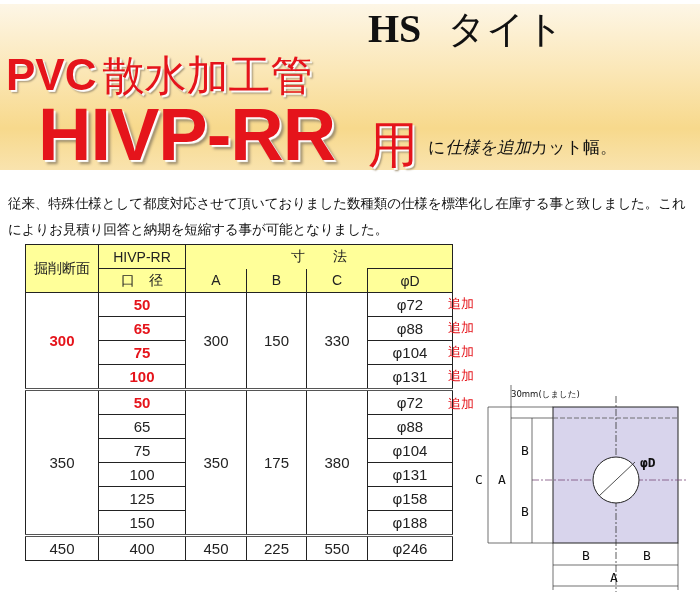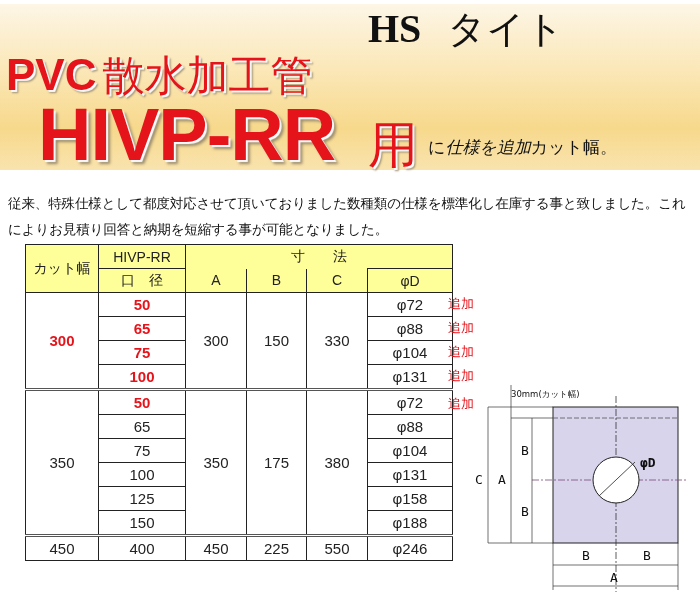--- a/index.html
+++ b/index.html
@@ -51,21 +51,21 @@
   <div class="tail">
     <span class="s">に</span><span class="b">仕様を追加</span><span class="s">カット幅。</span>
   </div>
 </div>
 
 <div class="intro">従来、特殊仕様として都度対応させて頂いておりました数種類の仕様を標準化し在庫する事と致しました。これによりお見積り回答と納期を短縮する事が可能となりました。</div>
 
 <table class="spec">
   <tbody>
       <tr>
-    <td class="hd col0" rowspan="2">カット幅</td>
+    <td class="hd col0" rowspan="2">掘削断面</td>
     <td class="hd col1">HIVP-RR</td>
     <td class="hd" colspan="4" style="border-bottom:none">寸　　法</td>
   </tr>
   <tr>
     <td class="hd">口　径</td>
     <td class="hd col2" style="border-top:none">A</td>
     <td class="hd col3" style="border-top:none">B</td>
     <td class="hd col4" style="border-top:none">C</td>
     <td class="hd col5">φD</td>
   </tr>
@@ -132,21 +132,21 @@
 
 <div id="added-col">
     <div class="added" style="top: 295px;">追加</div>
     <div class="added" style="top: 319px;">追加</div>
     <div class="added" style="top: 343px;">追加</div>
     <div class="added" style="top: 367px;">追加</div>
     <div class="added" style="top: 395px;">追加</div>
   </div>
 
 <div class="diag">
-  <div class="diag-cap">30mm(カット幅)</div>
+  <div class="diag-cap">30mm(しました)</div>
   <svg width="240" height="218" style="position:absolute;left:0;top:0">
     <rect x="93" y="27" width="125" height="136" fill="#d8d4ec" stroke="#222" stroke-width="1"></rect>
     <line x1="93" y1="38" x2="218" y2="38" stroke="#555" stroke-width="0.8" stroke-dasharray="5,2"></line>
     <line x1="156" y1="16" x2="156" y2="212" stroke="#333" stroke-width="0.8" stroke-dasharray="7,2,2,2"></line>
     <line x1="72" y1="100" x2="228" y2="100" stroke="#7a4a7a" stroke-width="0.8" stroke-dasharray="7,2,2,2"></line>
     <circle cx="156" cy="100" r="23" fill="#ffffff" stroke="#222" stroke-width="1"></circle>
     <line x1="139" y1="116" x2="175" y2="82" stroke="#222" stroke-width="0.8"></line>
     <line x1="51" y1="5" x2="51" y2="163" stroke="#333" stroke-width="0.7"></line>
     <line x1="28" y1="27" x2="93" y2="27" stroke="#333" stroke-width="0.7"></line>
     <line x1="51" y1="38" x2="93" y2="38" stroke="#333" stroke-width="0.7"></line>

